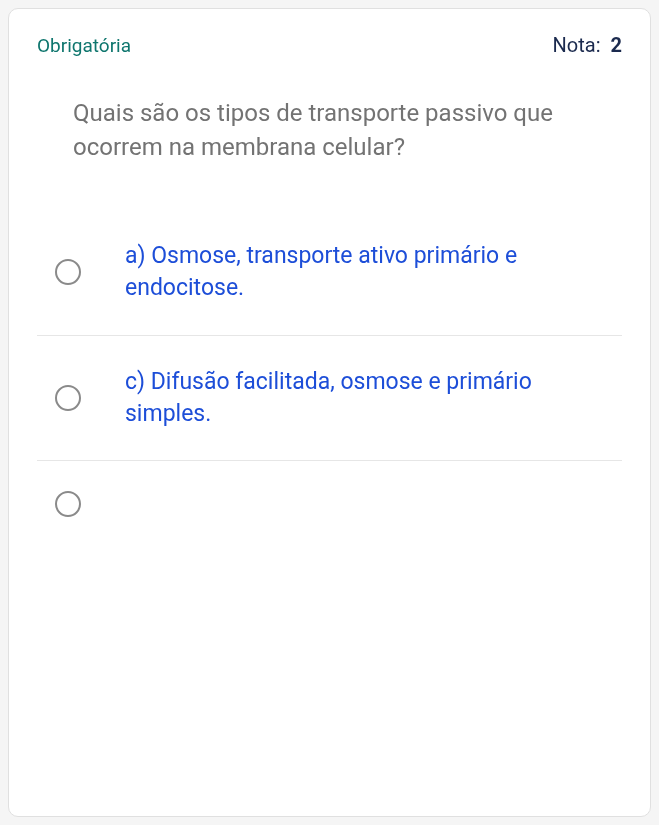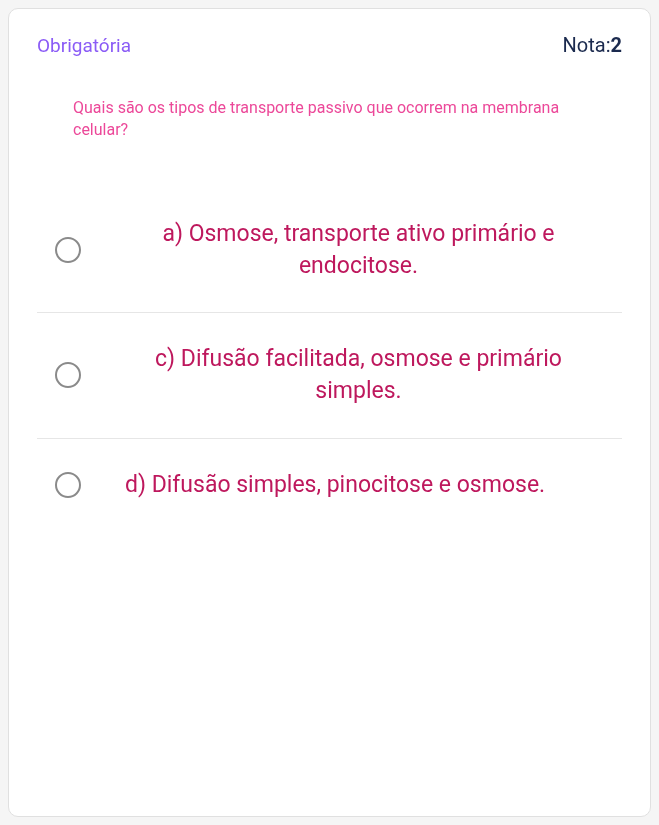--- a/index.html
+++ b/index.html
@@ -21,41 +21,42 @@
       width: 100%;
       min-height: 809px;
     }
     .header-row {
       display: flex;
       justify-content: space-between;
       align-items: center;
       margin-bottom: 40px;
     }
     .required-label {
-      color: #8b5cf6;
+      color: #0f766e;
       font-size: 19px;
       font-weight: 400;
     }
     .score-wrap {
       display: flex;
       align-items: center;
+      gap: 10px;
     }
     .score-label {
       color: #1b2a4e;
       font-size: 20px;
       font-weight: 400;
     }
     .score-value {
       color: #1b2a4e;
       font-size: 20px;
       font-weight: 700;
     }
     .question-text {
-      color: #ec4899;
-      font-size: 16px;
+      color: #737373;
+      font-size: 24px;
       line-height: 1.4;
       margin-left: 36px;
       margin-right: 20px;
       margin-bottom: 46px;
     }
     .options {
       display: flex;
       flex-direction: column;
     }
     .option {
@@ -71,25 +72,24 @@
     }
     .radio {
       width: 26px;
       height: 26px;
       border: 2.5px solid #8a8a8a;
       border-radius: 50%;
       flex-shrink: 0;
       margin-left: 8px;
     }
     .option-text {
-      color: #be185d;
+      color: #1d4ed8;
       font-size: 23px;
       line-height: 1.4;
       padding-right: 20px;
-      text-align: center;
     }
   </style>
 </head>
 <body>
 
 <div class="card">
   <div class="header-row">
     <span class="required-label">Obrigatória</span>
     <div class="score-wrap">
       <span class="score-label">Nota:</span>
@@ -103,16 +103,15 @@
     <div class="option">
       <div class="radio"></div>
       <div class="option-text">a) Osmose, transporte ativo primário e endocitose.</div>
     </div>
     <div class="option">
       <div class="radio"></div>
       <div class="option-text">c) Difusão facilitada, osmose e primário simples.</div>
     </div>
     <div class="option">
       <div class="radio"></div>
-      <div class="option-text">d) Difusão simples, pinocitose e osmose.</div>
     </div>
   </div>
 </div>
 
 </body></html>

